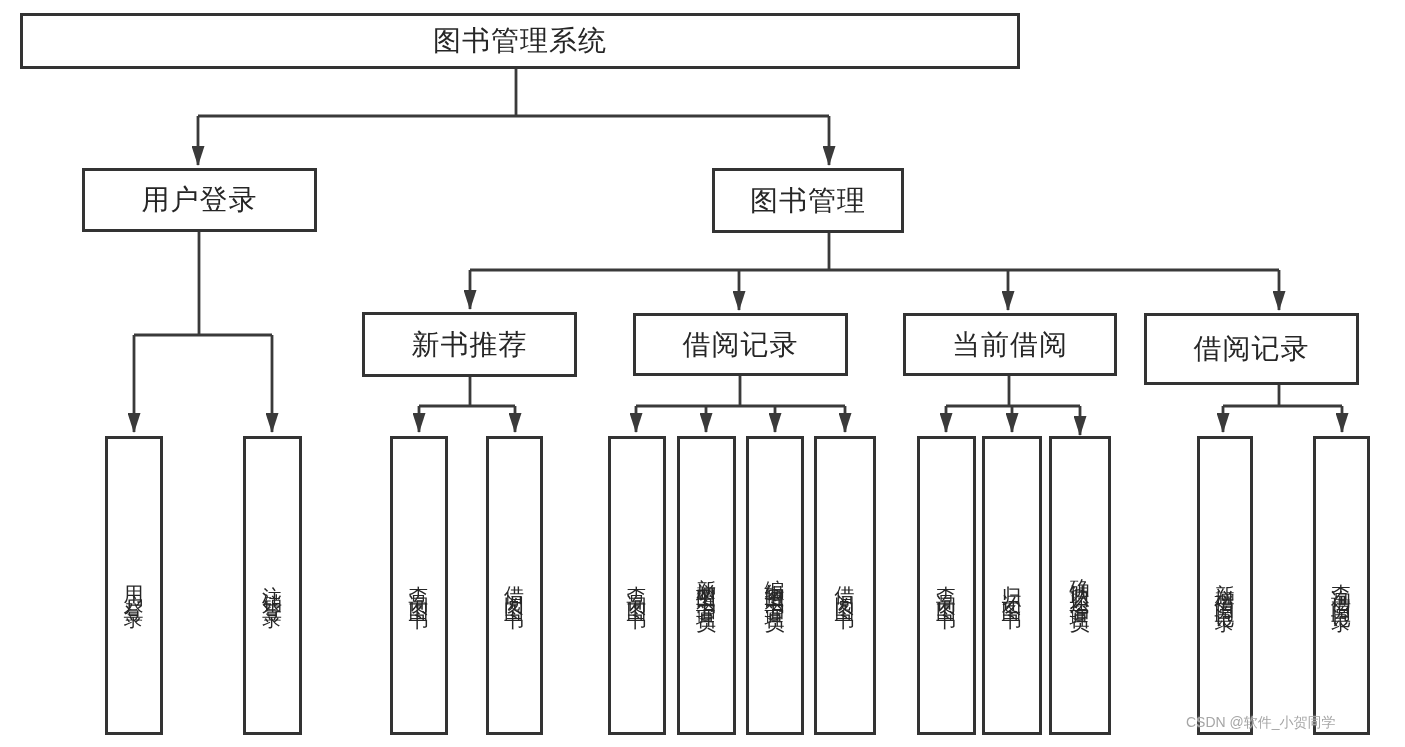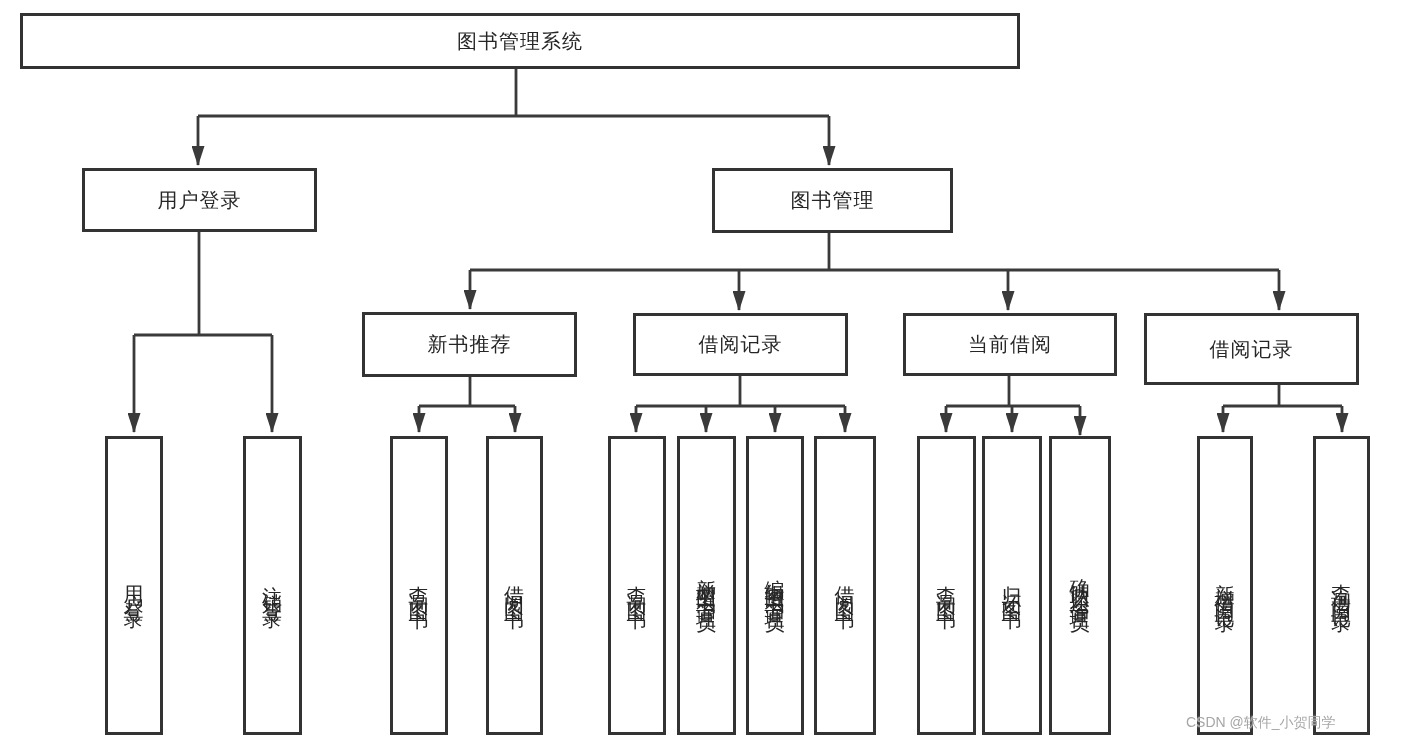--- a/index.html
+++ b/index.html
@@ -27,21 +27,21 @@
     position: absolute;
     box-sizing: border-box;
     border: 3px solid #333333;
     background: #ffffff;
     display: flex;
     align-items: center;
     justify-content: center;
     color: #262626;
   }
   .hbox {
-    font-size: 20px;
+    font-size: 28px;
     letter-spacing: 1px;
     white-space: nowrap;
   }
   .vbox {
     top: 436px;
     height: 299px;
   }
   .vbox .vtext {
     writing-mode: vertical-rl;
     text-orientation: upright;
@@ -121,21 +121,21 @@
     </g>
   </svg>
 
   <div class="node hbox" style="left:20px; top:13px; width:1000px; height:56px;">
     <span>图书管理系统</span>
   </div>
 
   <div class="node hbox" style="left:82px; top:168px; width:235px; height:64px;">
     <span>用户登录</span>
   </div>
-  <div class="node hbox" style="left:712px; top:168px; width:241px; height:65px;text-align:center;">
+  <div class="node hbox" style="left:712px; top:168px; width:192px; height:65px;text-align:center;">
     <span>图书管理</span>
   </div>
 
   <div class="node hbox" style="left:362px; top:312px; width:215px; height:65px;justify-content:center;">
     <span>新书推荐</span>
   </div>
   <div class="node hbox" style="left:633px; top:313px; width:215px; height:63px;">
     <span>借阅记录</span>
   </div>
   <div class="node hbox" style="left:903px; top:313px; width:214px; height:63px;">

